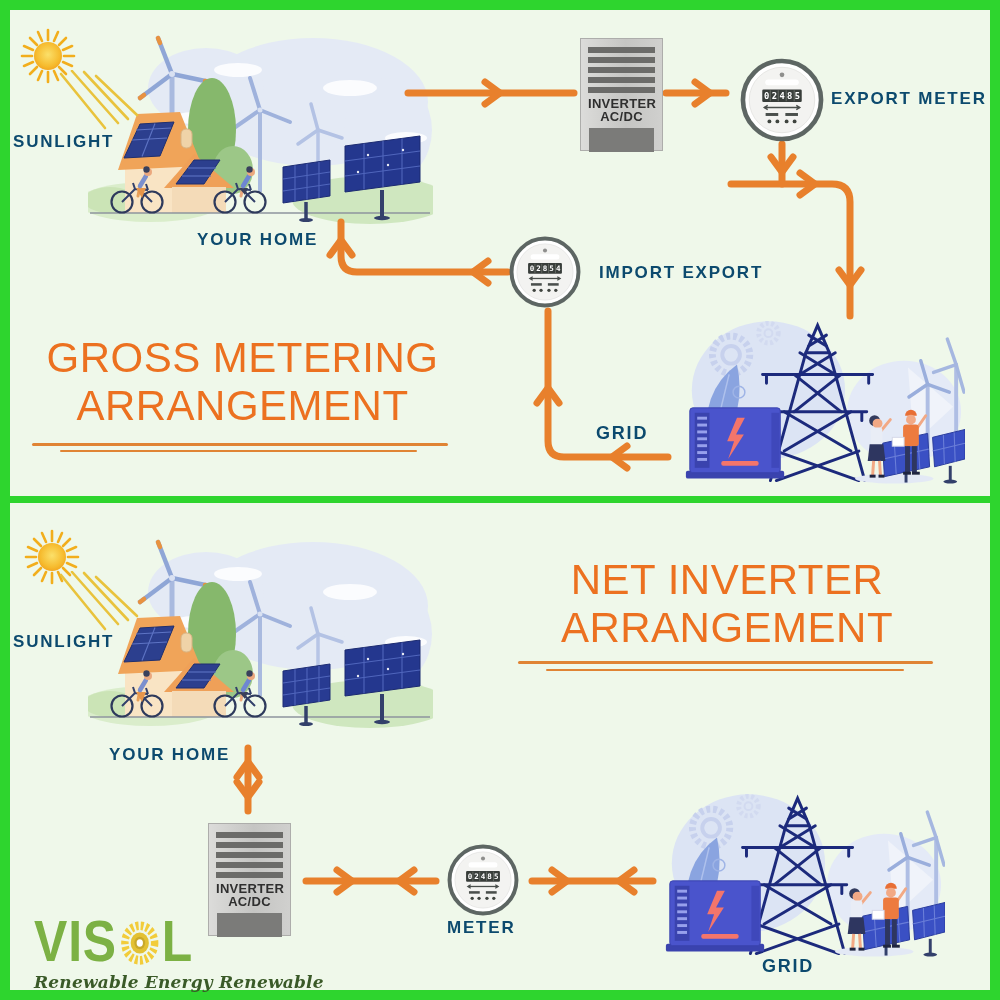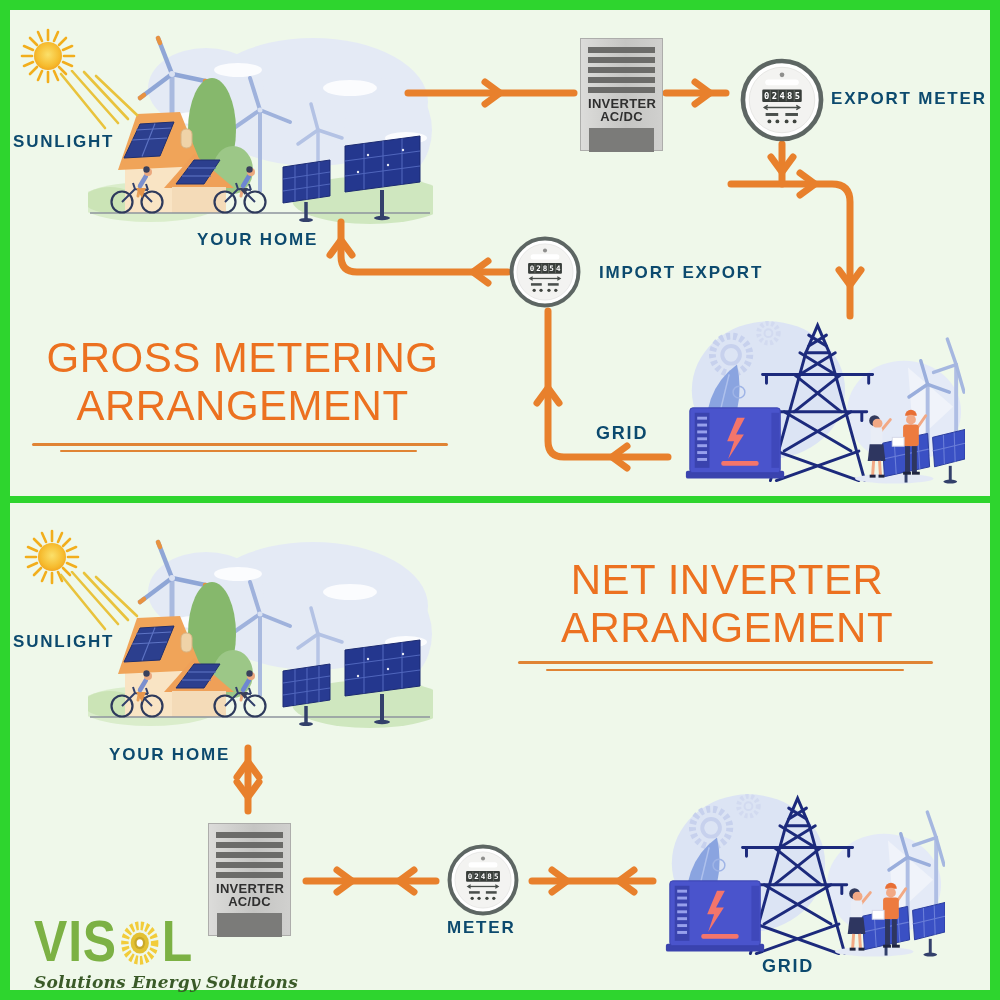--- a/index.html
+++ b/index.html
@@ -426,21 +426,21 @@
     <div class="uline" style="left:536px;top:166px;width:358px;height:2px"></div>
 
     <div class="logo" style="left:10px;top:409px;position:absolute">
       <div class="logo-row">
         <span class="logo-letters">VIS</span>
         <svg width="50" height="50" viewBox="0 0 52 52" style="margin:4px 1px 0 1px">
             <use href="#sym-logosun"></use>
           </svg>
         <span class="logo-letters">L</span>
       </div>
-      <div class="logo-tag">Solutions Energy Solutions</div>
+      <div class="logo-tag">Renewable Energy Renewable</div>
     </div>
   </div>
 
   <svg class="arrows" width="1000" height="1000" viewBox="0 0 1000 1000">
     <g stroke="#E8802C" stroke-width="7" fill="none" stroke-linecap="round" stroke-linejoin="round">
 
       <g>
         <path d="M408 93 H574"></path>
           <polyline points="485,82 500,93 485,104"></polyline>
       </g>

